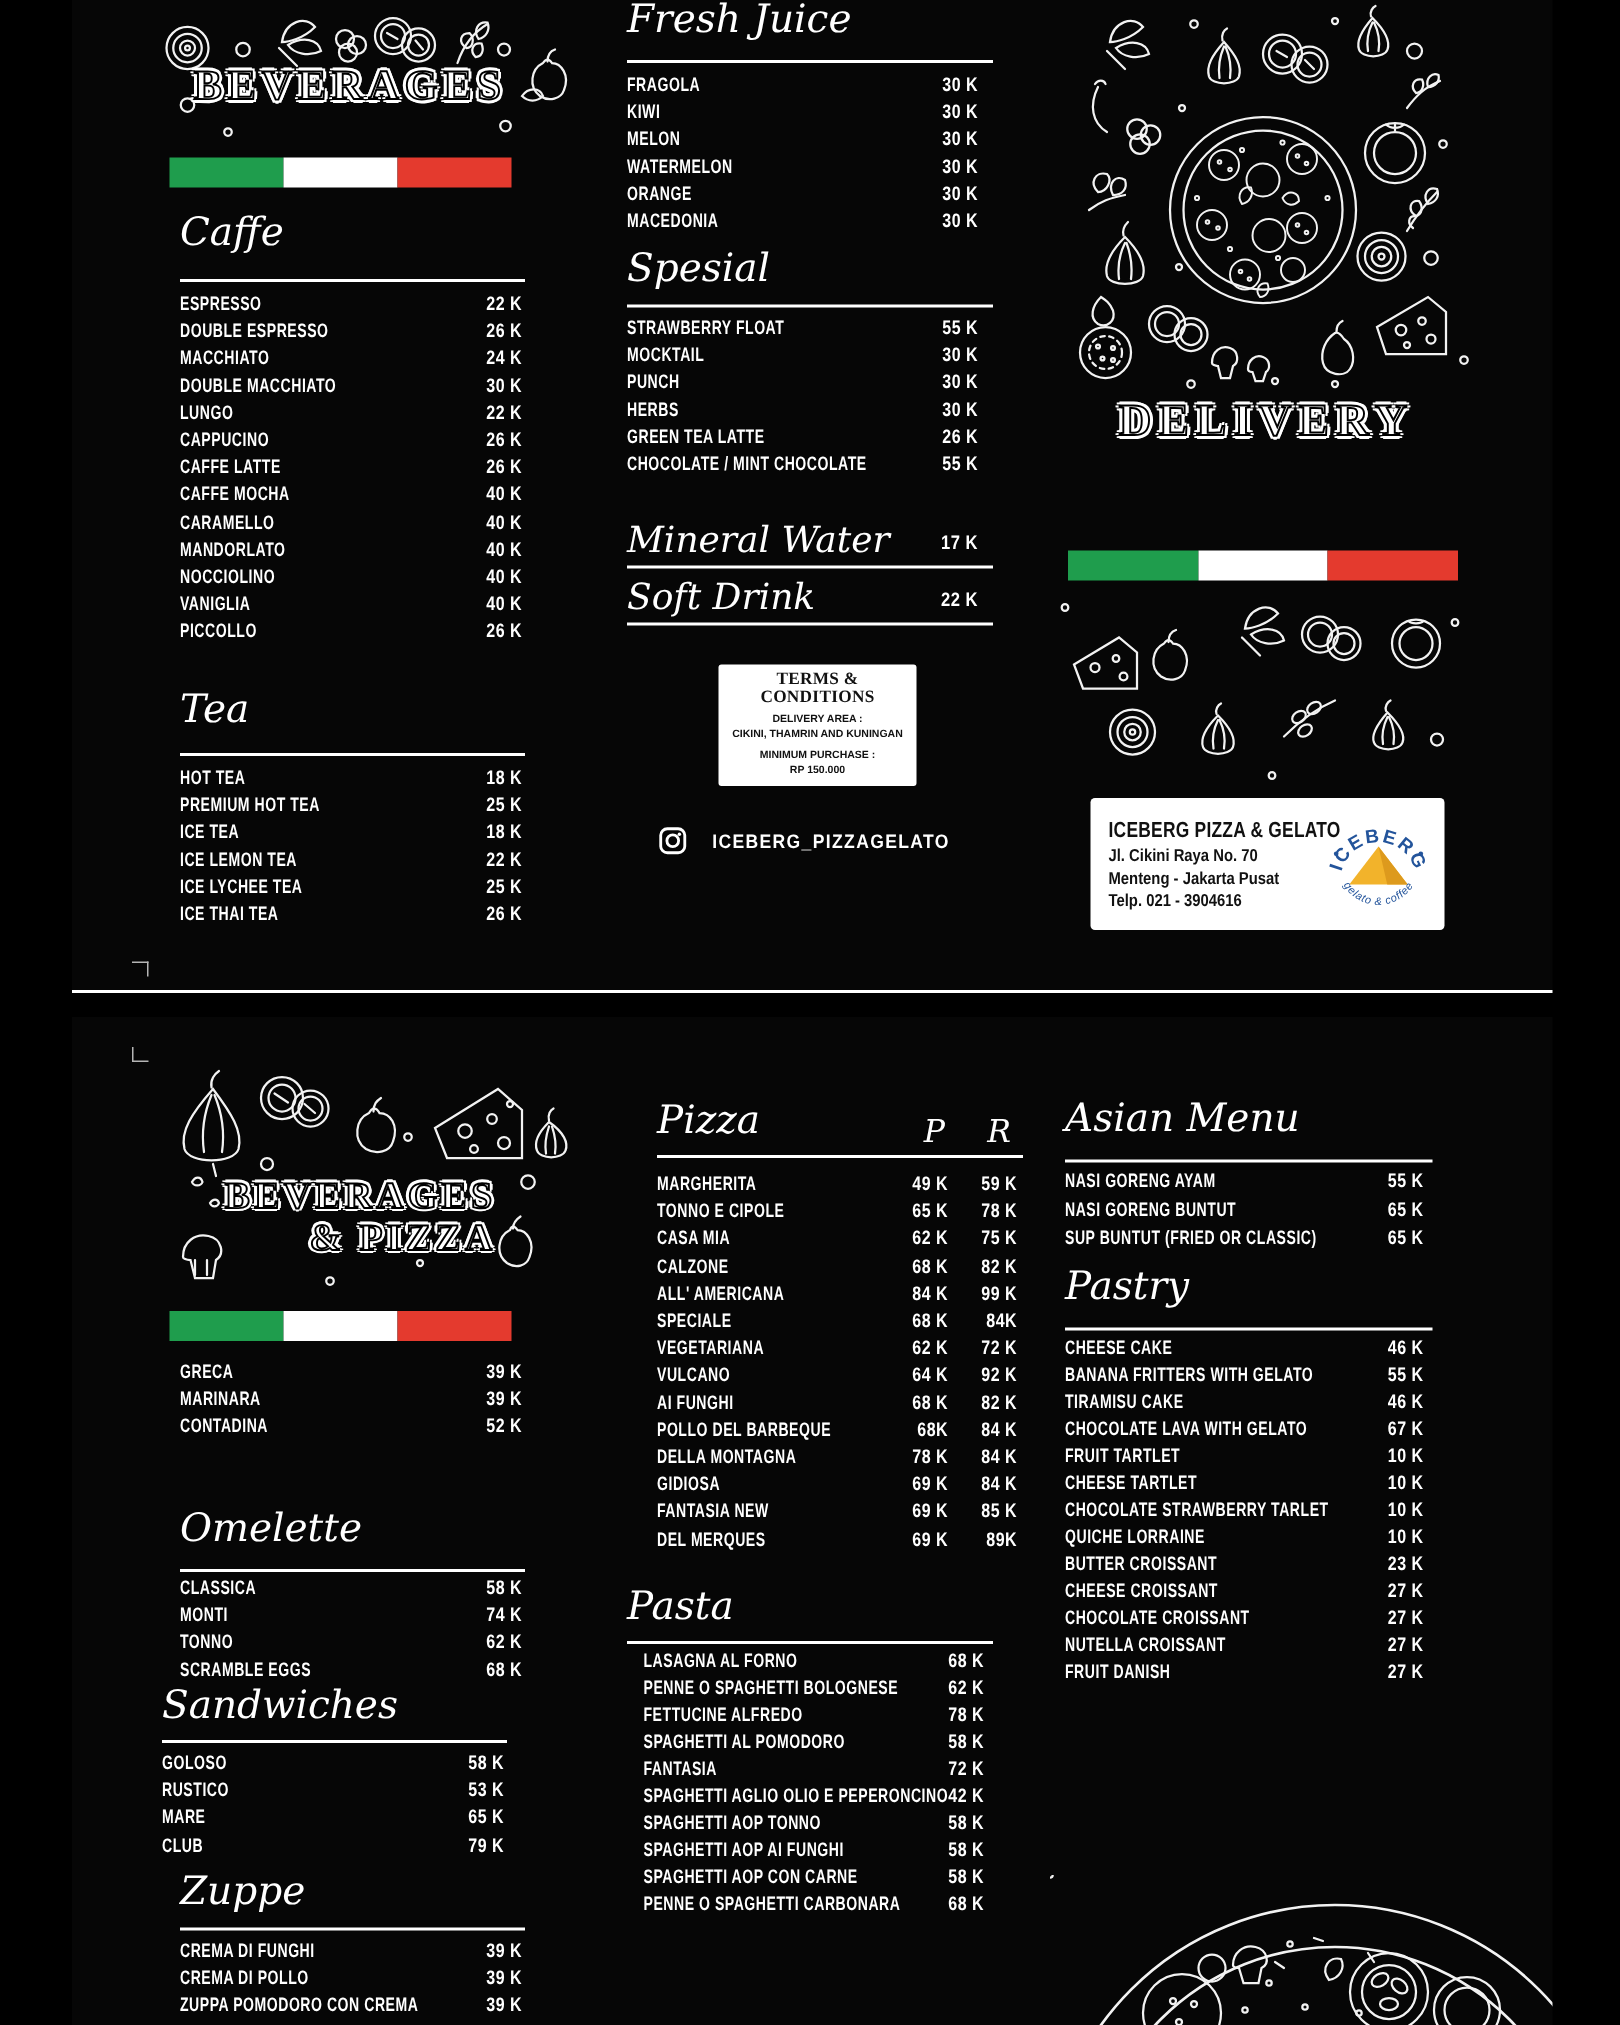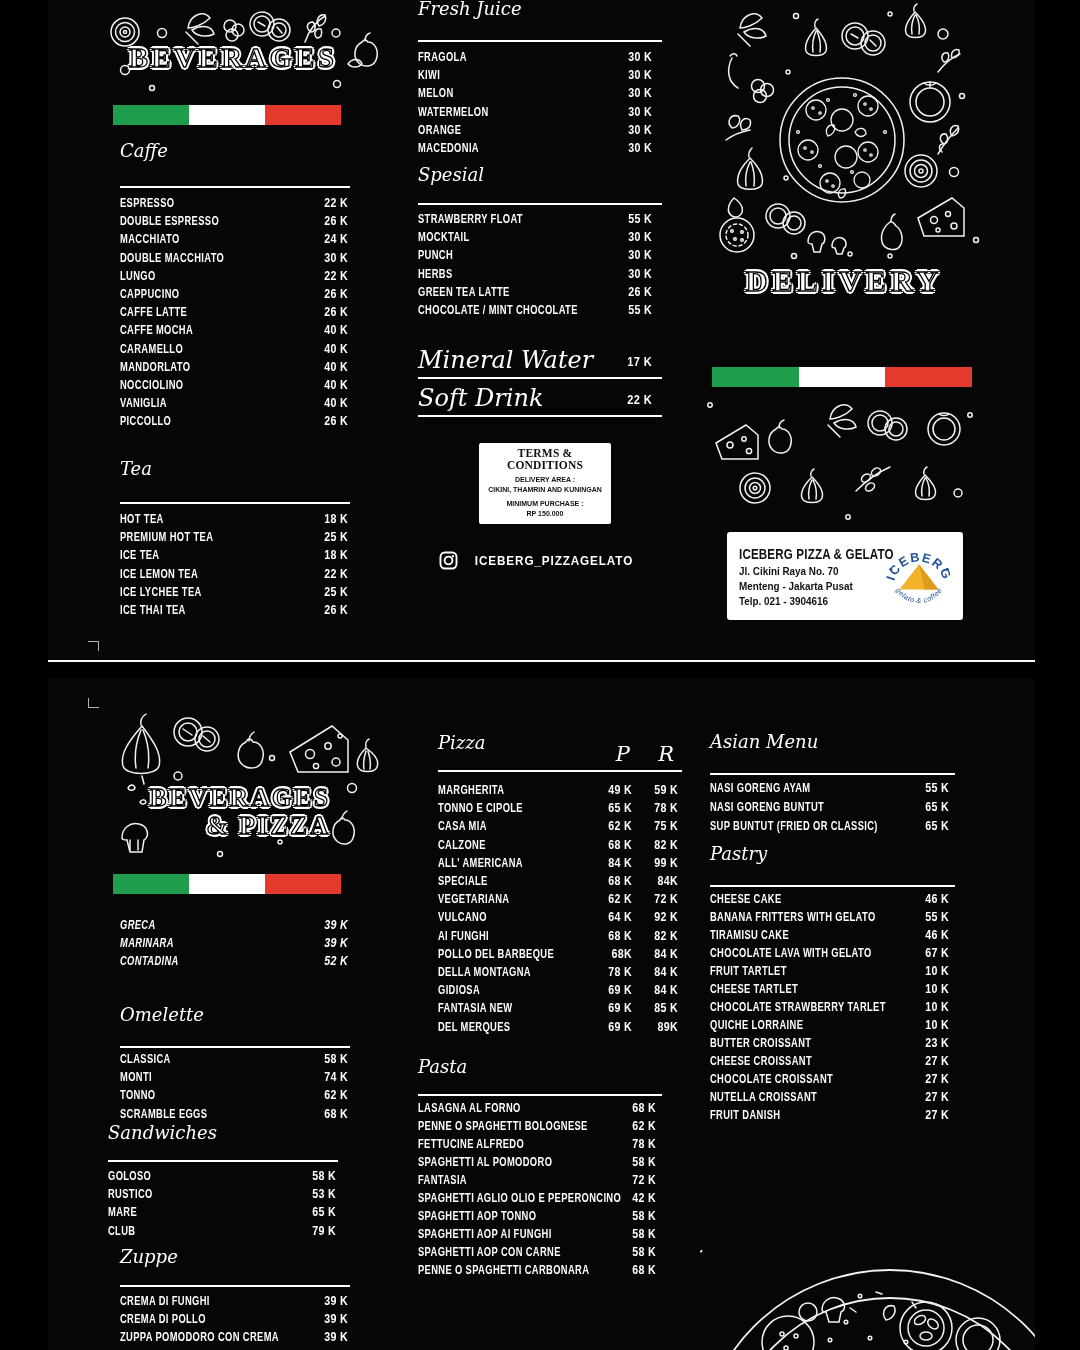--- a/index.html
+++ b/index.html
@@ -4,21 +4,21 @@
 <style>
   html,body{margin:0;padding:0;background:#000;}
   #canvas{position:relative;width:1080px;height:1350px;background:#000;overflow:hidden;
           font-family:"Liberation Sans",sans-serif;color:#fff;}
   .page{position:absolute;left:48px;width:987px;background:#060606;}
   #top-page{top:0;height:660px;border-bottom:2px solid #fff;}
   #bottom-page{top:678px;height:672px;}
   .sec{position:absolute;}
   .sec-head{position:relative;border-bottom:2px solid #fff;}
   .script{font-family:"DejaVu Serif",serif;font-style:italic;color:#fff;display:inline-block;}
-  .h26{font-size:18px;line-height:1.0;text-align:center;}
+  .h26{font-size:26px;line-height:1.0;text-align:center;}
   .h24{font-size:24px;line-height:1.0;}
   .rows{margin-top:5px;}
   .row{position:relative;height:18.2px;}
   .row-19{height:19px;}
   .row-18{height:18px;text-decoration:underline;}
   .nm{position:absolute;left:0;top:50%;transform:translateY(-50%) scaleX(0.72);transform-origin:0 50%;
       white-space:nowrap;font-size:13px;font-weight:700;letter-spacing:0.5px;color:#fff;}
   .pr{position:absolute;right:2px;top:50%;transform:translateY(-50%) scaleX(0.82);transform-origin:100% 50%;
       white-space:nowrap;font-size:13px;font-weight:700;letter-spacing:0.4px;color:#fff;}
   .inset10 .pr{right:10px;}
@@ -627,21 +627,21 @@
       <div>&amp; PIZZA</div>
     </div>
 
     <div class="flag" style="left:65px;top:196px;width:228px;">
       <span class="fg"></span>
         <span class="fw"></span>
         <span class="fr"></span>
     </div>
 
     <div class="sec" style="left:72px;top:223px;width:230px;">
-      <div class="rows" style="margin-top:14px;font-style:italic;">
+      <div class="rows" style="margin-top:4px;">
 
           <div class="row">
             <span class="nm">GRECA</span>
             <span class="pr">39 K</span>
           </div>
 
           <div class="row">
             <span class="nm">MARINARA</span>
             <span class="pr">39 K</span>
           </div>
@@ -823,21 +823,21 @@
             <span class="pr pr1">69 K</span>
             <span class="pr pr2">89K</span>
           </div>
         </div>
     </div>
 
     <div class="sec" style="left:370px;top:380px;width:244px;">
       <div class="sec-head" style="height:36px;">
         <span class="script h26">Pasta</span>
       </div>
-      <div class="rows" style="margin-top:2px;">
+      <div class="rows" style="margin-top:2px;margin-left:11px;">
 
           <div class="row row-18">
             <span class="nm">LASAGNA AL FORNO</span>
             <span class="pr" style="right:6px;">68 K</span>
           </div>
 
           <div class="row row-18">
             <span class="nm">PENNE O SPAGHETTI BOLOGNESE</span>
             <span class="pr" style="right:6px;">62 K</span>
           </div>

